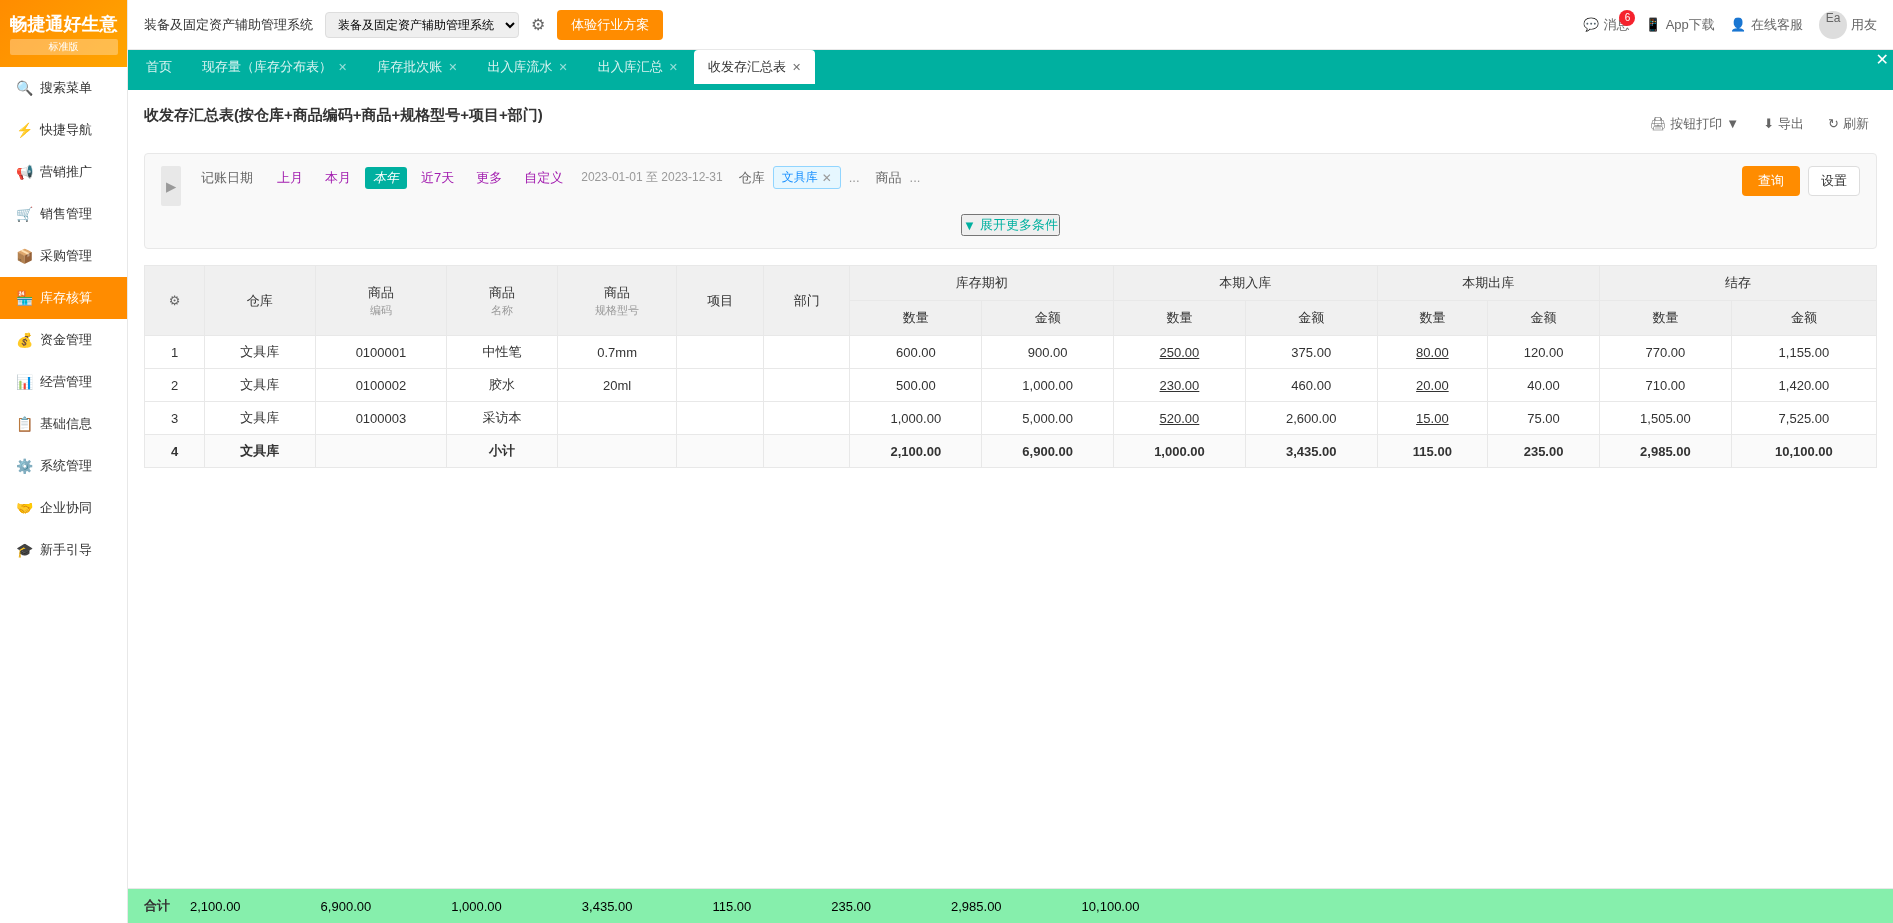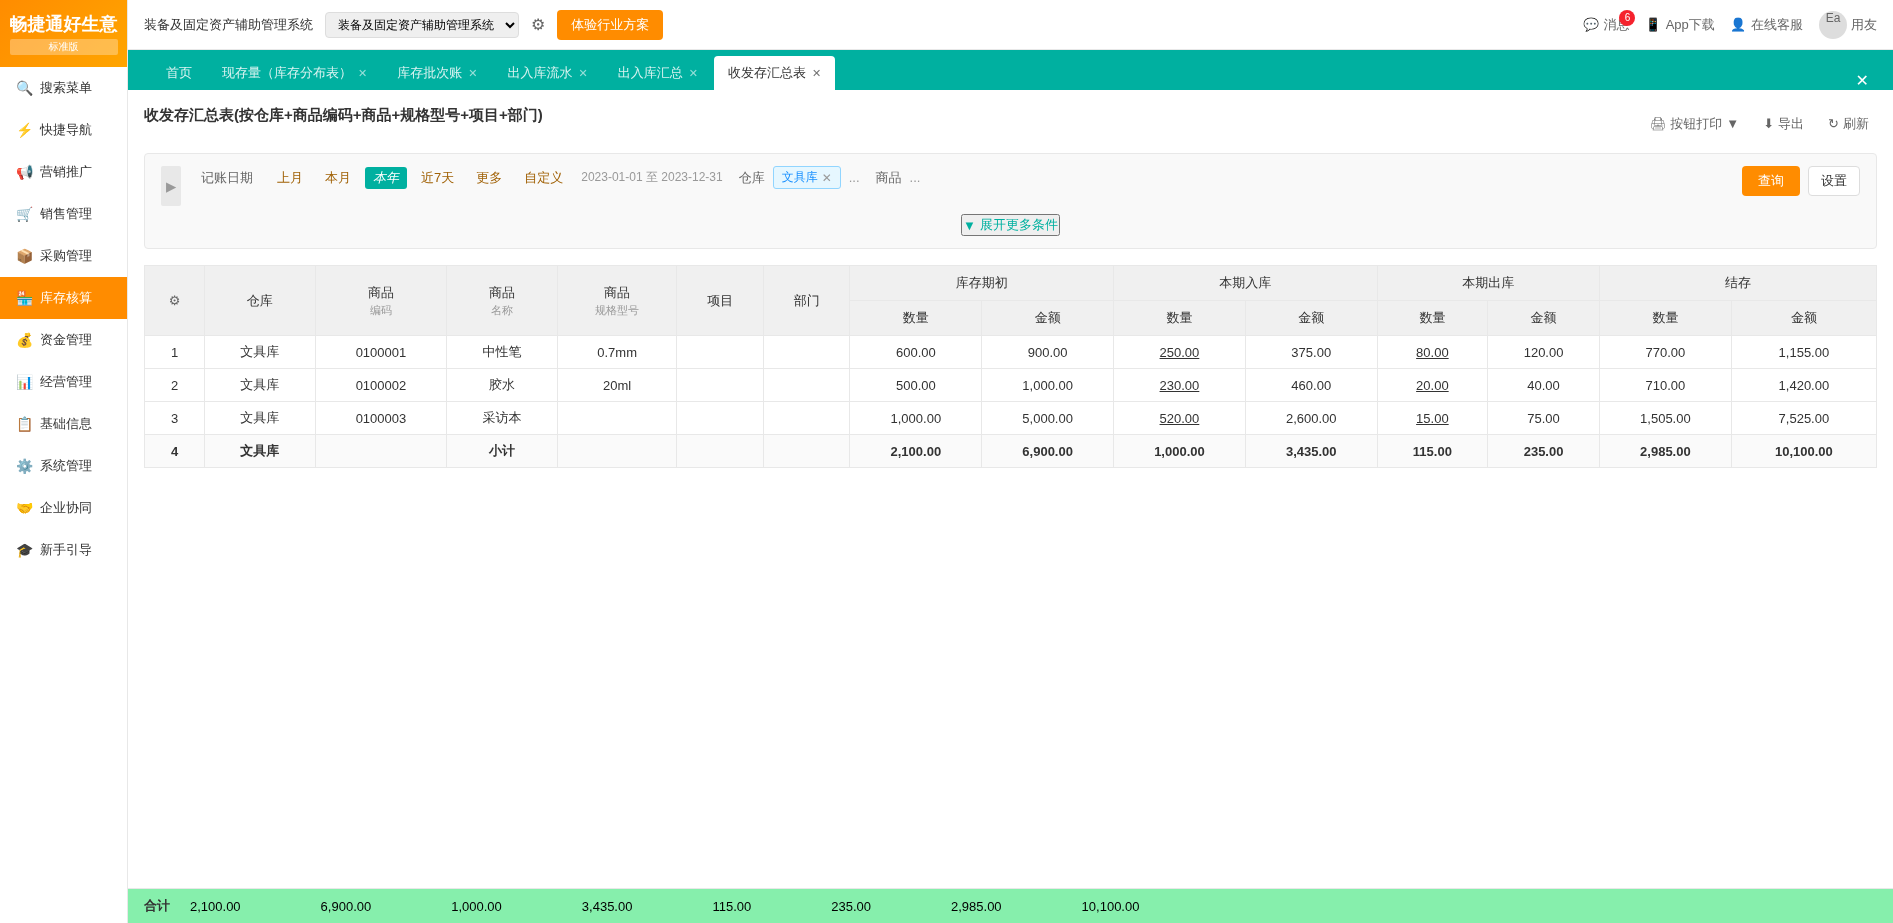--- a/index.html
+++ b/index.html
@@ -22,38 +22,38 @@
     .topbar { height: 50px; background: #fff; border-bottom: 1px solid #e8e8e8; display: flex; align-items: center; padding: 0 16px; gap: 12px; }
     .topbar-select { border: 1px solid #ddd; padding: 4px 8px; border-radius: 4px; font-size: 12px; }
     .topbar-settings { color: #666; cursor: pointer; font-size: 16px; }
     .topbar-experience { background: #ff8c00; color: white; border: none; padding: 6px 14px; border-radius: 4px; cursor: pointer; font-size: 13px; }
     .topbar-right { margin-left: auto; display: flex; align-items: center; gap: 16px; color: #666; font-size: 13px; }
     .topbar-badge { position: relative; display: inline-flex; align-items: center; gap: 4px; cursor: pointer; }
     .badge-count { background: #f5222d; color: white; border-radius: 50%; width: 16px; height: 16px; font-size: 10px; display: flex; align-items: center; justify-content: center; position: absolute; top: -6px; right: -6px; }
     .user-avatar { width: 28px; height: 28px; background: #ddd; border-radius: 50%; display: flex; align-items: flex-start; justify-content: center; font-size: 12px; }
 
     
-    .tabs { display: flex; align-items: flex-end; background: #00b0a0; padding: 0 24px; min-height: 40px; }
+    .tabs { display: flex; align-items: flex-start; background: #00b0a0; padding: 0 4px; min-height: 40px; }
     .tab { padding: 8px 14px; color: rgba(255,255,255,0.85); cursor: pointer; font-size: 13px; display: flex; align-items: center; gap: 6px; border-radius: 4px 4px 0 0; margin-right: 2px; white-space: nowrap; }
     .tab.active { background: #fff; color: #333; }
     .tab-close { font-size: 11px; opacity: 0.7; }
     .tabs-close-all { margin-left: auto; color: white; cursor: pointer; font-size: 16px; }
 
     
     .page-content { flex: 1; overflow: auto; padding: 16px; background: #fff; }
 
     
     .page-title { font-size: 15px; font-weight: bold; color: #333; margin-bottom: 16px; }
 
     
     .filter-area { background: #f9f9f9; border: 1px solid #e8e8e8; border-radius: 4px; padding: 12px 16px; margin-bottom: 16px; position: relative; }
     .filter-row { display: flex; align-items: center; gap: 16px; flex-wrap: wrap; }
     .filter-label { color: #666; font-size: 13px; white-space: nowrap; }
     .filter-date-group { display: flex; align-items: center; gap: 6px; }
-    .filter-btn { padding: 2px 8px; border: none; background: none; cursor: pointer; color: #a16207; font-size: 13px; border-radius: 3px; }
+    .filter-btn { padding: 2px 8px; border: none; background: none; cursor: pointer; color: #a21caf; font-size: 13px; border-radius: 3px; }
     .filter-btn.active { background: #00b0a0; color: white; font-style: italic; }
     .filter-date-range { font-size: 12px; color: #999; margin-left: 4px; }
     .filter-warehouse { display: flex; align-items: center; gap: 8px; }
     .warehouse-tag { background: #e6f7ff; border: 1px solid #91d5ff; color: #1890ff; padding: 2px 8px; border-radius: 3px; font-size: 12px; display: flex; align-items: center; gap: 4px; }
     .warehouse-tag-close { cursor: pointer; color: #999; }
     .expand-btn { color: #00b0a0; cursor: pointer; font-size: 13px; display: flex; align-items: center; gap: 4px; }
     .btn-query { background: #ff8c00; color: white; border: none; padding: 6px 16px; border-radius: 4px; cursor: pointer; font-size: 13px; }
     .btn-settings { background: #fff; border: 1px solid #ddd; color: #333; padding: 5px 12px; border-radius: 4px; cursor: pointer; font-size: 13px; }
 
     

